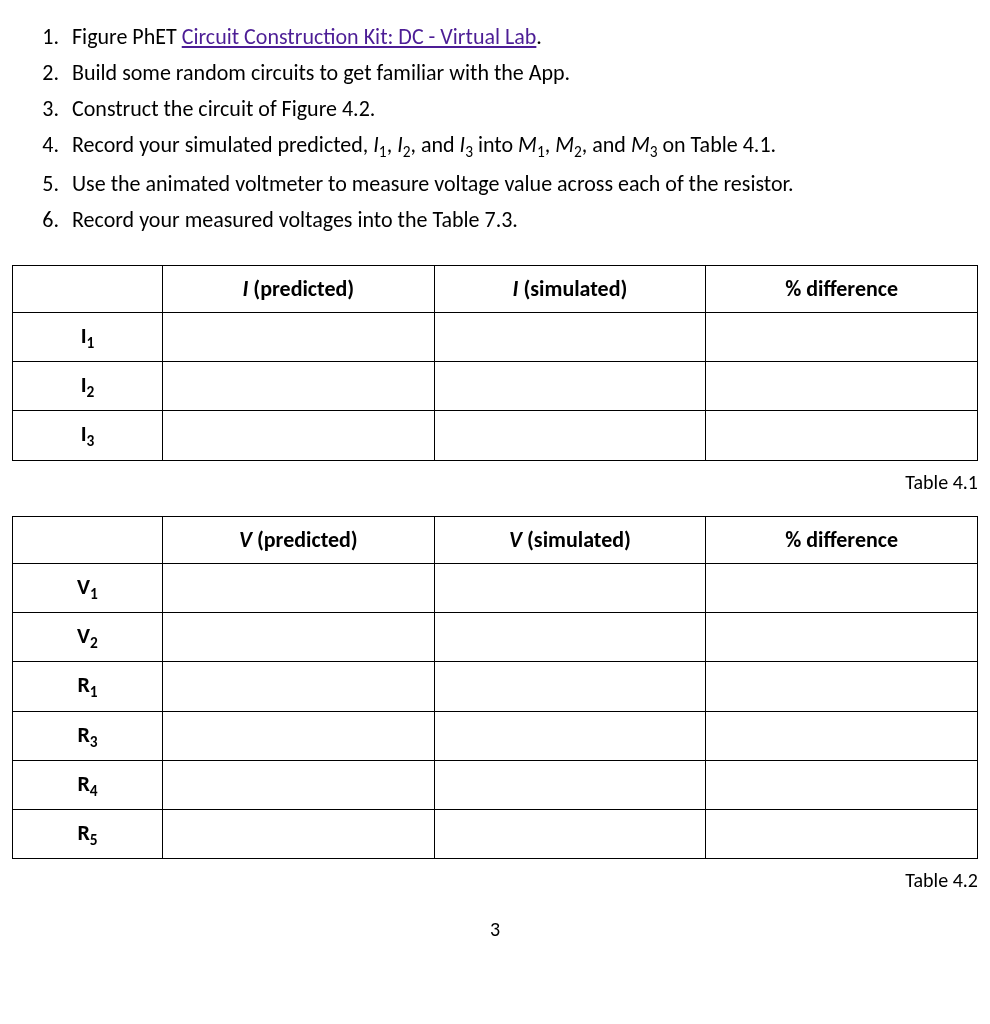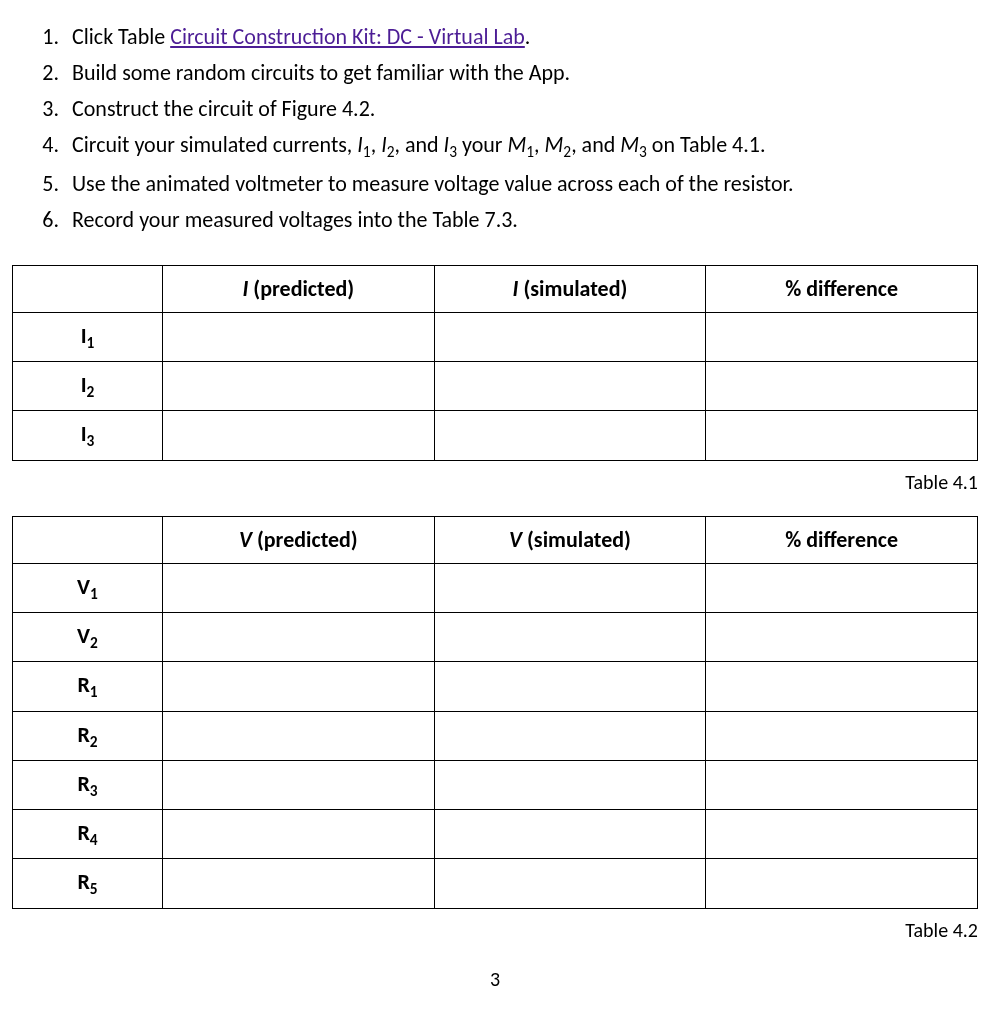--- a/index.html
+++ b/index.html
@@ -72,26 +72,26 @@
       text-align: center;
       font-size: 20px;
       margin-top: 4px;
     }
   </style>
 </head>
 <body>
 
 <ol class="steps">
   <li>
-    <span class="prefix">Click Table </span><a href="#" class="link">Circuit Construction Kit: DC - Virtual Lab</a><span class="after">.</span>
+    <span class="prefix">Figure PhET </span><a href="#" class="link">Circuit Construction Kit: DC - Virtual Lab</a><span class="after">.</span>
   </li>
   <li>Build some random circuits to get familiar with the App.</li>
   <li>Construct the circuit of Figure 4.2.</li>
   <li>
-    <span>Circuit your simulated currents, </span><span class="ital">I</span><sub>1</sub><span>, </span><span class="ital">I</span><sub>2</sub><span>, and </span><span class="ital">I</span><sub>3</sub><span> your </span><span class="ital">M</span><sub>1</sub><span>, </span><span class="ital">M</span><sub>2</sub><span>, and </span><span class="ital">M</span><sub>3</sub><span> on Table 4.1.</span>
+    <span>Record your simulated predicted, </span><span class="ital">I</span><sub>1</sub><span>, </span><span class="ital">I</span><sub>2</sub><span>, and </span><span class="ital">I</span><sub>3</sub><span> into </span><span class="ital">M</span><sub>1</sub><span>, </span><span class="ital">M</span><sub>2</sub><span>, and </span><span class="ital">M</span><sub>3</sub><span> on Table 4.1.</span>
   </li>
   <li>Use the animated voltmeter to measure voltage value across each of the resistor.</li>
   <li>Record your measured voltages into the Table 7.3.</li>
 </ol>
 
 <table class="data-table">
   <colgroup>
     <col style="width:150px">
     <col>
     <col>
@@ -156,26 +156,20 @@
         <td></td>
         <td></td>
     </tr>
     <tr>
       <td class="rowlbl-cell"><span>R</span><sub>1</sub></td>
       <td></td>
         <td></td>
         <td></td>
     </tr>
     <tr>
-      <td class="rowlbl-cell"><span>R</span><sub>2</sub></td>
-      <td></td>
-        <td></td>
-        <td></td>
-    </tr>
-    <tr>
       <td class="rowlbl-cell"><span>R</span><sub>3</sub></td>
       <td></td>
         <td></td>
         <td></td>
     </tr>
     <tr>
       <td class="rowlbl-cell"><span>R</span><sub>4</sub></td>
       <td></td>
         <td></td>
         <td></td>

